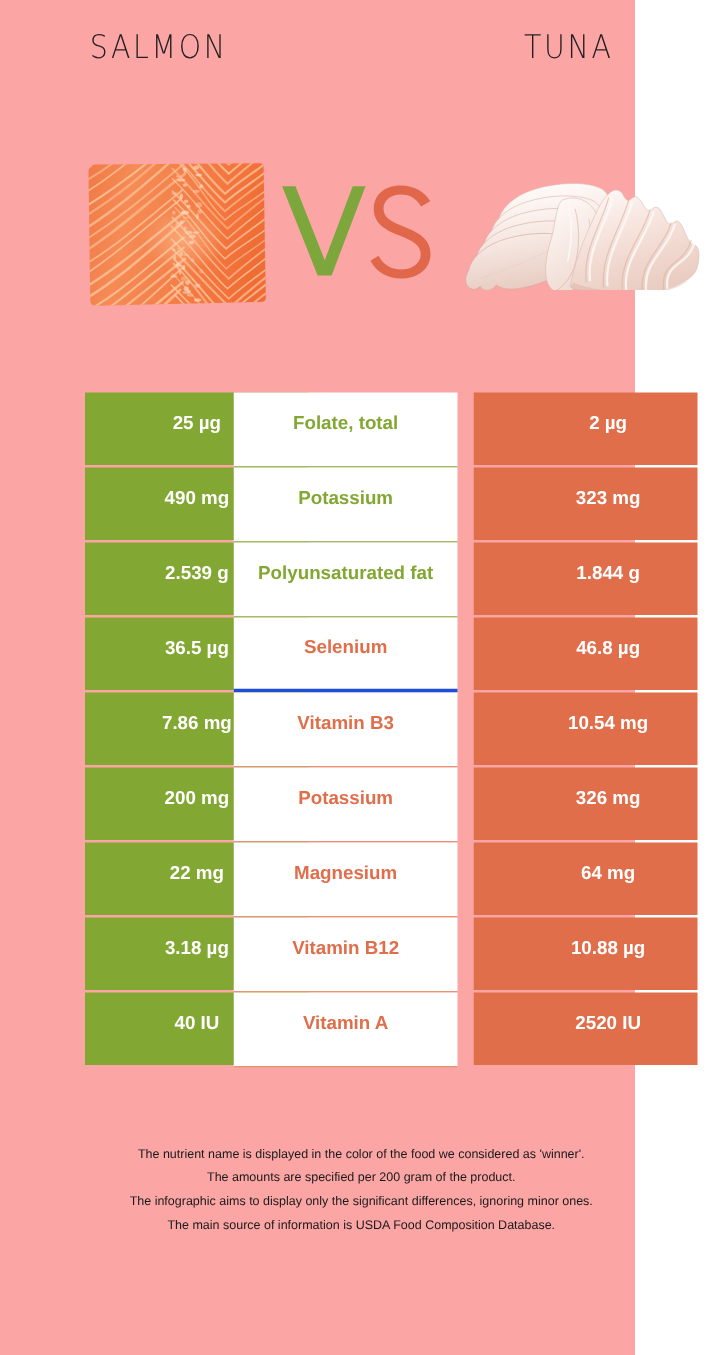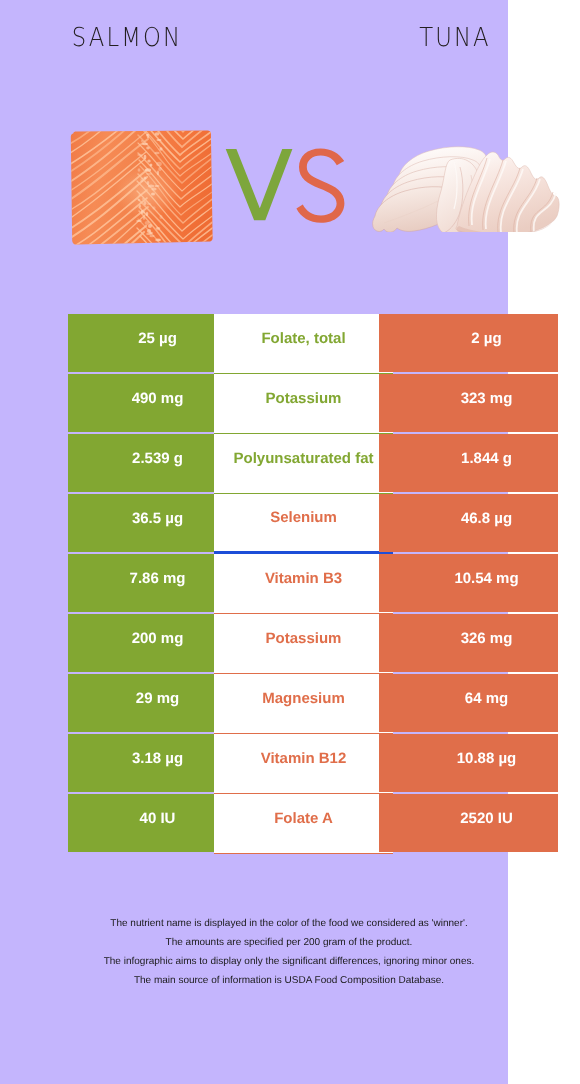--- a/index.html
+++ b/index.html
@@ -1,37 +1,37 @@
 <!DOCTYPE html>
 <html><head>
 <meta charset="utf-8">
 <style>
   html,body{margin:0;padding:0;background:#fff;}
   *{-webkit-font-smoothing:antialiased;text-rendering:geometricPrecision;}
   body{width:580px;height:1084px;font-family:"Liberation Sans",sans-serif;overflow:hidden;}
-  .page{position:relative;width:508px;height:1084px;background:#c4b5fd;}
+  .page{position:relative;width:508px;height:1084px;background:#fca5a5;}
 
   .title{position:absolute;font-size:26px;letter-spacing:2.4px;color:#231f20;
          font-weight:200;text-align:center;font-family:"DejaVu Sans",sans-serif;
          line-height:26px;white-space:nowrap;transform:scaleX(0.875);}
   #t-left{left:1px;top:24.5px;width:252px;}
   #t-right{left:329px;top:24.5px;width:252px;}
 
   .salmon-wrap{position:absolute;left:70px;top:130px;width:148px;height:122px;}
   .tuna-wrap{position:absolute;left:371px;top:146px;width:190px;height:86px;}
   .vs-wrap{position:absolute;left:225px;top:130px;width:135px;height:100px;}
 
   .table{position:absolute;left:21px;top:314px;width:537px;height:539px;}
   .row{position:absolute;left:0;width:537px;height:58px;}
   .cell{position:absolute;top:0;height:58px;
         display:flex;align-items:center;justify-content:center;
         font-size:15px;font-weight:700;font-family:"Liberation Sans",sans-serif;
         line-height:1;padding-bottom:9.5px;box-sizing:border-box;}
   .c-left{left:0;width:179px;margin-left:47px;}
-  .c-mid{left:193px;width:179px;background:#fff;height:60px;}
+  .c-mid{left:166px;width:179px;background:#fff;height:60px;}
   .c-right{left:358px;width:179px;padding-left:36px;}
 
   .note{position:absolute;left:21px;top:915px;width:536px;text-align:center;
         font-size:10px;line-height:18.9px;color:#1a1a1a;
         font-family:"Liberation Sans",sans-serif;}
 </style>
 </head>
 <body>
 
 <div class="page">
@@ -277,32 +277,32 @@
         <div class="cell c-left" style="background:#82a732;color:#fff">7.86 mg</div>
         <div class="cell c-mid" style="color:#e06e4a;border-bottom:1px solid #e06e4a">Vitamin B3</div>
         <div class="cell c-right" style="background:#e06e4a;color:#fff">10.54 mg</div>
       </div>
       <div class="row" style="top:300px">
         <div class="cell c-left" style="background:#82a732;color:#fff">200 mg</div>
         <div class="cell c-mid" style="color:#e06e4a;border-bottom:1px solid #e06e4a">Potassium</div>
         <div class="cell c-right" style="background:#e06e4a;color:#fff">326 mg</div>
       </div>
       <div class="row" style="top:360px">
-        <div class="cell c-left" style="background:#82a732;color:#fff">29 mg</div>
+        <div class="cell c-left" style="background:#82a732;color:#fff">22 mg</div>
         <div class="cell c-mid" style="color:#e06e4a;border-bottom:1px solid #e06e4a">Magnesium</div>
         <div class="cell c-right" style="background:#e06e4a;color:#fff">64 mg</div>
       </div>
       <div class="row" style="top:420px">
         <div class="cell c-left" style="background:#82a732;color:#fff">3.18 µg</div>
         <div class="cell c-mid" style="color:#e06e4a;border-bottom:1px solid #e06e4a">Vitamin B12</div>
         <div class="cell c-right" style="background:#e06e4a;color:#fff">10.88 µg</div>
       </div>
       <div class="row" style="top:480px">
         <div class="cell c-left" style="background:#82a732;color:#fff">40 IU</div>
-        <div class="cell c-mid" style="color:#e06e4a;border-bottom:1px solid #e06e4a">Folate A</div>
+        <div class="cell c-mid" style="color:#e06e4a;border-bottom:1px solid #e06e4a">Vitamin A</div>
         <div class="cell c-right" style="background:#e06e4a;color:#fff">2520 IU</div>
       </div>
     </div>
 
   <div class="note">
     <div>The nutrient name is displayed in the color of the food we considered as 'winner'.</div>
     <div>The amounts are specified per 200 gram of the product.</div>
     <div>The infographic aims to display only the significant differences, ignoring minor ones.</div>
     <div>The main source of information is USDA Food Composition Database.</div>
   </div>

